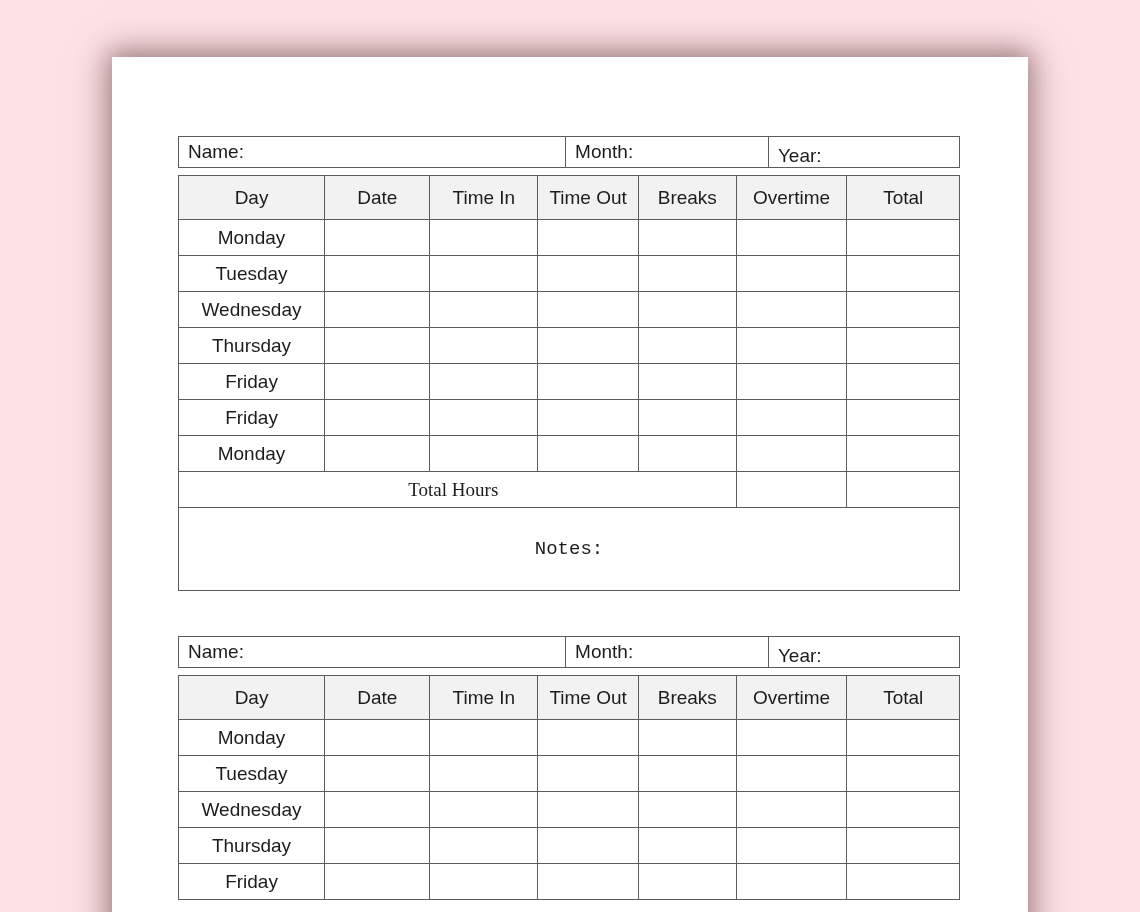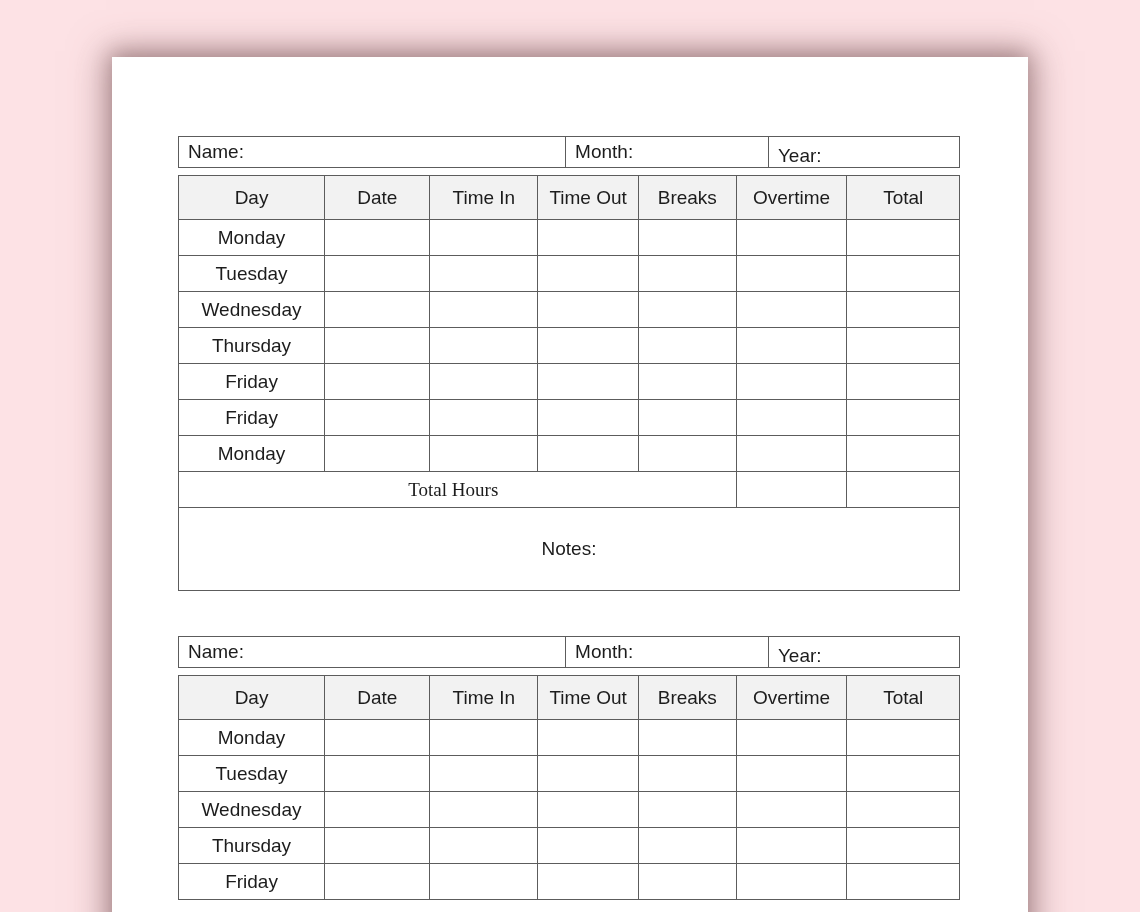--- a/index.html
+++ b/index.html
@@ -69,21 +69,21 @@
     padding-right:8px;
     font-family:"Liberation Serif", serif;
     font-weight:bold;
     font-size:18px;
   }
   tr.notes-row{height:83px;}
   td.notes-cell{
     text-align:left;
     vertical-align:top;
     padding:5px 1px;
-    font-family:Liberation Sans, sans-serif;
+    font-family:Liberation Mono, monospace;
     font-weight:bold;
     font-size:17px;
   }
   .col-day{width:18.7%;}
   .col-date{width:13.5%;}
   .col-timein{width:13.8%;}
   .col-timeout{width:12.9%;}
   .col-breaks{width:12.5%;}
   .col-overtime{width:14.2%;}
   .col-total{width:14.4%;}

